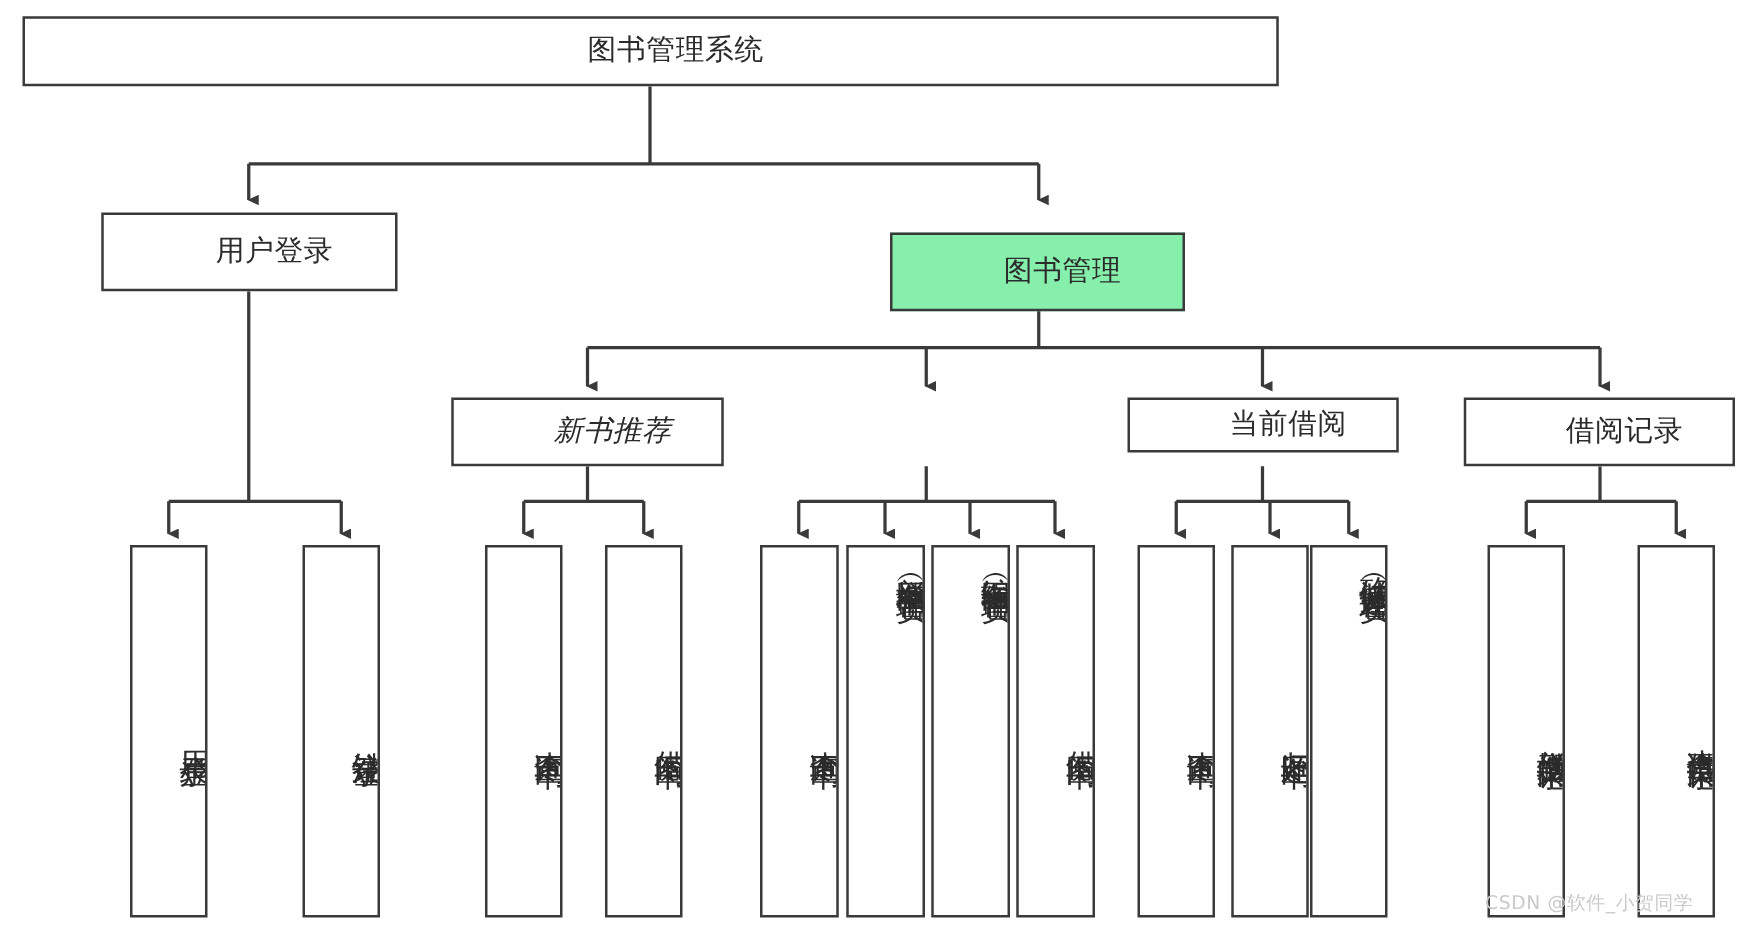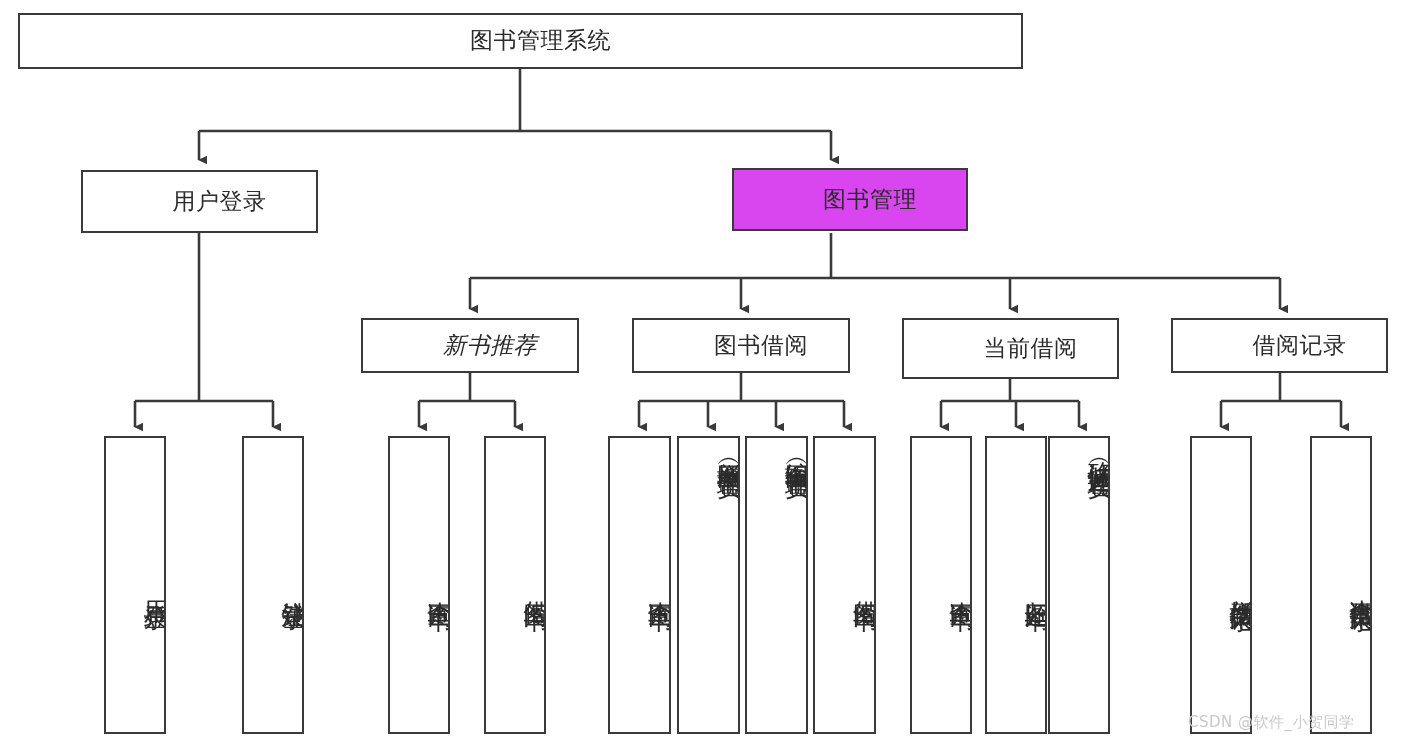--- a/index.html
+++ b/index.html
@@ -126,31 +126,28 @@
     </g>
   </svg>
 
   <div class="node-box" style="left: 18px; top: 13px; width: 1005px; height: 56px; border-color: rgb(58, 58, 58); background: rgb(255, 255, 255);">
     <span class="node-label-h" style="color: rgb(43, 43, 43);">图书管理系统</span>
   </div>
 
   <div class="node-box" style="left: 81px; top: 170px; width: 237px; height: 63px; border-color: rgb(58, 58, 58); background: rgb(255, 255, 255);">
     <span class="node-label-h" style="color: rgb(43, 43, 43);">用户登录</span>
   </div>
-  <div class="node-box" style="left: 712px; top: 168px; width: 236px; height: 63px; border-color: rgb(58, 58, 58); background: #d946ef; margin-left: 20px;">
+  <div class="node-box" style="left: 712px; top: 186px; width: 236px; height: 63px; border-color: rgb(58, 58, 58); background: #86efac;">
     <span class="node-label-h" style="color: rgb(43, 43, 43);">图书管理</span>
   </div>
 
   <div class="node-box" style="left: 361px; top: 318px; width: 218px; height: 55px; border-color: rgb(58, 58, 58); background: rgb(255, 255, 255);">
     <span class="node-label-h" style="color: rgb(43, 43, 43); font-style: italic;">新书推荐</span>
   </div>
-  <div class="node-box" style="left: 632px; top: 318px; width: 218px; height: 55px; border-color: rgb(58, 58, 58); background: rgb(255, 255, 255);">
-    <span class="node-label-h" style="color: rgb(43, 43, 43);">图书借阅</span>
-  </div>
-  <div class="node-box" style="left: 902px; top: 318px; width: 217px; height: 61px; border-color: rgb(58, 58, 58); background: rgb(255, 255, 255);">
+  <div class="node-box" style="left: 902px; top: 318px; width: 217px; height: 44px; border-color: rgb(58, 58, 58); background: rgb(255, 255, 255);">
     <span class="node-label-h" style="color: rgb(43, 43, 43);">当前借阅</span>
   </div>
   <div class="node-box" style="left: 1171px; top: 318px; width: 217px; height: 55px; border-color: rgb(58, 58, 58); background: rgb(255, 255, 255); align-items: center;">
     <span class="node-label-h" style="color: rgb(43, 43, 43);">借阅记录</span>
   </div>
 
   <div class="node-box leaf-box center-v" style="left: 104px; top: 436px; width: 62px; height: 298px; border-color: rgb(58, 58, 58); background: rgb(255, 255, 255);">
     <span class="node-label-v" style="color: rgb(43, 43, 43);">用户登录</span>
   </div>
   <div class="node-box leaf-box center-v" style="left: 242px; top: 436px; width: 62px; height: 298px; border-color: rgb(58, 58, 58); background: rgb(255, 255, 255);">

